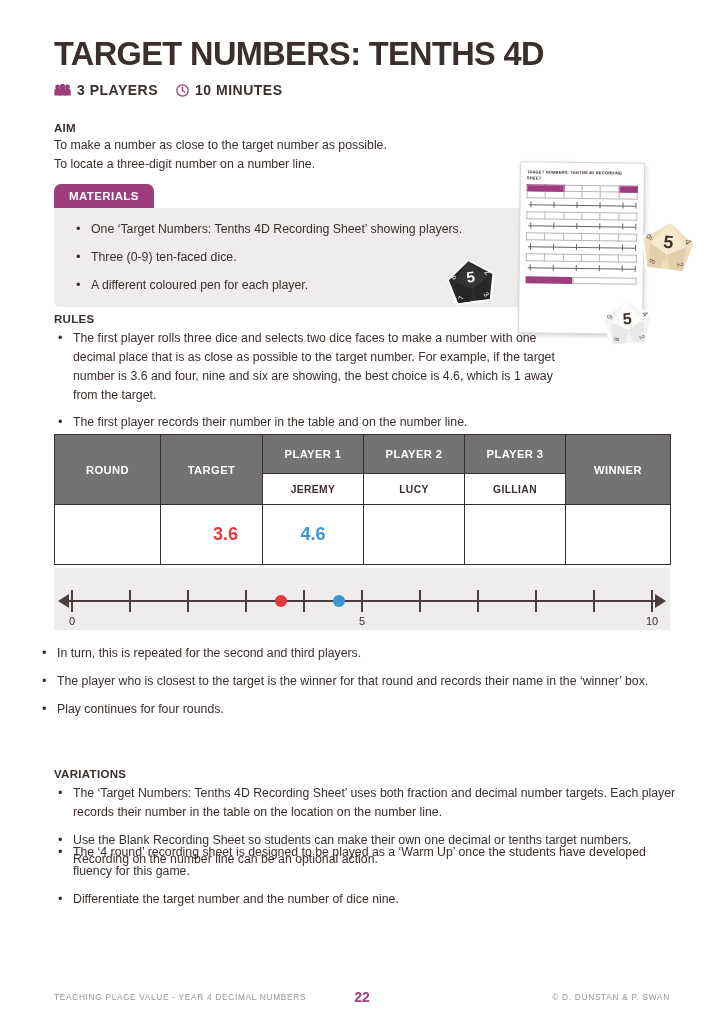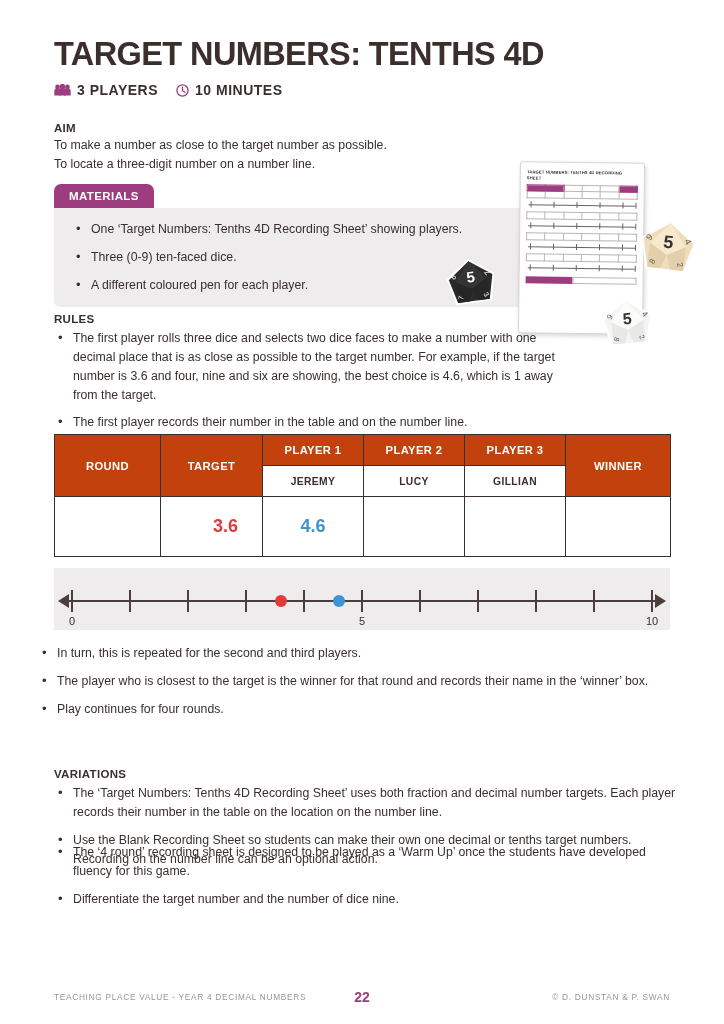--- a/index.html
+++ b/index.html
@@ -188,26 +188,26 @@
     width: 616px;
     border-collapse: collapse;
     table-layout: fixed;
   }
   .game-table td {
     border: 1.6px solid #3a2f2c;
     text-align: center;
     vertical-align: middle;
   }
   .game-table td.ph {
-    background: #c2410c;
+    background: #737373;
     color: #ffffff;
     font-size: 11.2px;
     font-weight: bold;
     letter-spacing: 0.4px;
-    height: 31px;
+    height: 39px;
   }
   .game-table td.ph-tall { height: 62px; }
   .game-table td.name {
     background: #ffffff;
     color: #3a2f2c;
     font-size: 10.3px;
     font-weight: bold;
     letter-spacing: 0.4px;
     height: 31px;
   }

